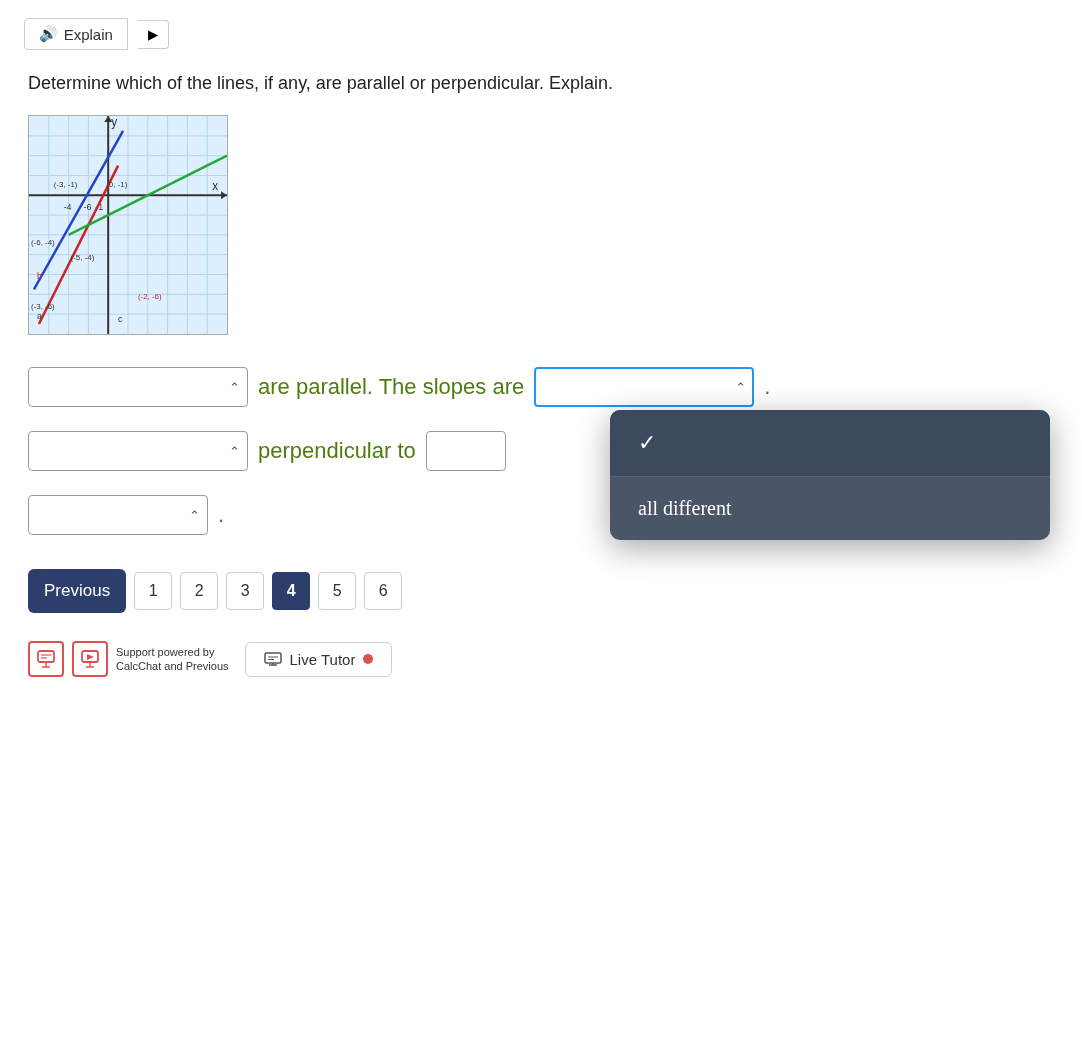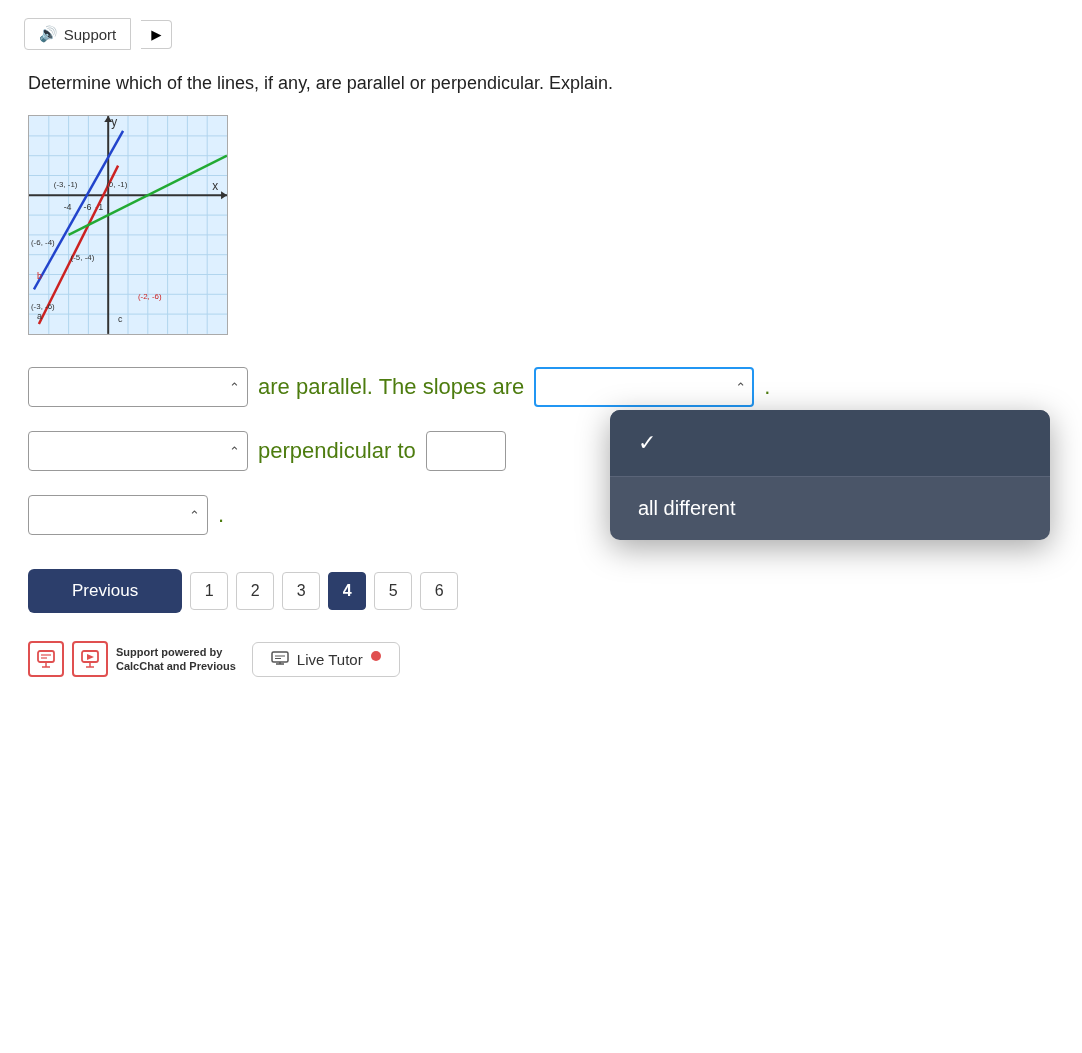--- a/index.html
+++ b/index.html
@@ -113,21 +113,21 @@
       align-items: center;
       padding: 18px 28px;
       gap: 8px;
     }
 
     .prev-btn {
       background: #2c3e6b;
       color: #fff;
       border: none;
       border-radius: 6px;
-      padding: 12px 44px;
+      padding: 12px 16px;
       font-size: 17px;
       cursor: pointer;
       font-weight: 500;
     }
 
     .page-num {
       display: flex;
       align-items: center;
       justify-content: center;
       width: 38px;
@@ -170,25 +170,25 @@
       justify-content: center;
       color: #e05050;
       font-size: 16px;
       cursor: pointer;
     }
 
     .support-text {
       font-size: 11px;
       color: #333;
       line-height: 1.3;
-      font-weight: bold;
     }
 
     .live-tutor-btn {
       display: flex;
+      align-items: center;
       gap: 8px;
       border: 1.5px solid #ccc;
       border-radius: 6px;
       background: #fff;
       padding: 8px 18px;
       font-size: 15px;
       cursor: pointer;
       color: #333;
     }
 
@@ -219,20 +219,21 @@
       color: #fff;
       border-bottom: 1px solid #5a6478;
       cursor: pointer;
       display: flex;
       align-items: center;
       gap: 14px;
     }
 
     .dropdown-overlay-item:last-child {
       border-bottom: none;
+      font-family: Liberation Serif, serif;
     }
 
     .dropdown-overlay-item:first-child {
       background: #3d4a5e;
     }
 
     .check-mark {
       font-size: 22px;
       color: #fff;
     }
@@ -242,21 +243,21 @@
       width: 100%;
       height: 100%;
     }
   </style>
 </head>
 <body>
 
 <div class="top-bar">
   <button class="listen-btn">
     <span>🔊</span>
-    <span>Support</span>
+    <span>Explain</span>
   </button>
   <button class="play-btn">
     <span>▶</span>
   </button>
 </div>
 
 <div class="question-text">Determine which of the lines, if any, are parallel or perpendicular. Explain.</div>
 
 <div class="graph-container">
   <svg class="graph-svg" viewBox="0 0 200 220" xmlns="http://www.w3.org/2000/svg">

